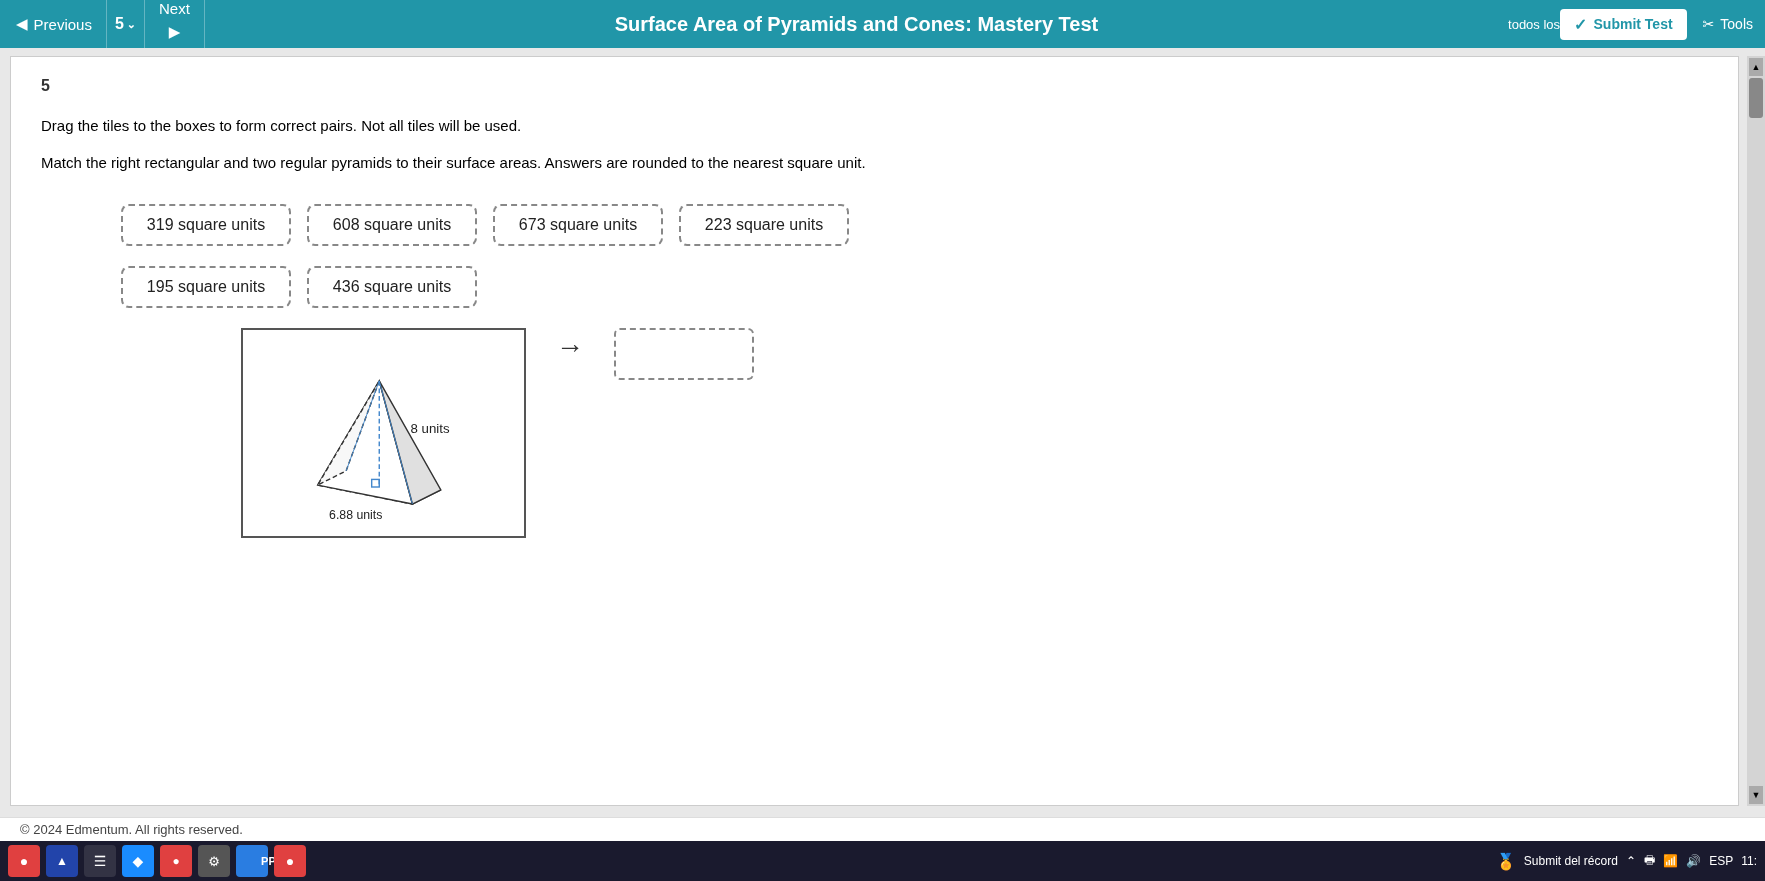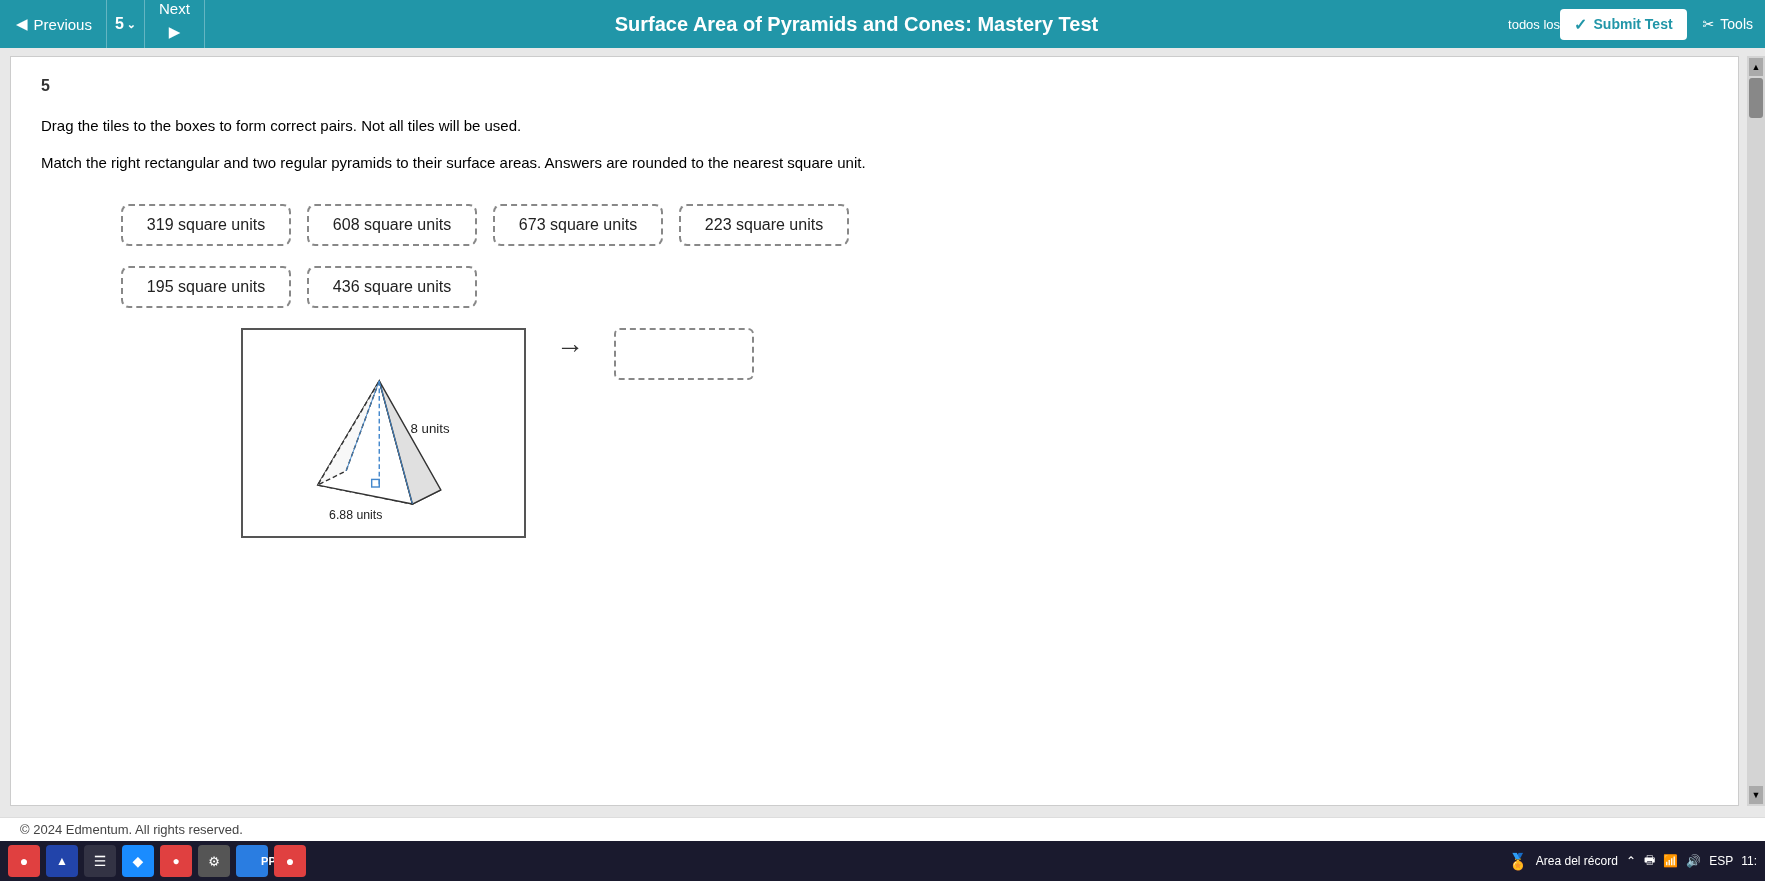--- a/index.html
+++ b/index.html
@@ -333,21 +333,21 @@
   </div>
   <div class="taskbar-icon" style="background:#2a7de1;">
     <span style="color:white;font-size:11px;font-weight:bold;margin-left:40px;">PPA</span>
   </div>
   <div class="taskbar-icon" style="background:#e04040;">
     <span style="color:white;font-size:14px;">●</span>
   </div>
 
   <div class="taskbar-right">
     <span style="font-size:16px;">🏅</span>
-    <span>Area del récord</span>
+    <span>Submit del récord</span>
     <span>⌃</span>
     <span>🖶</span>
     <span>📶</span>
     <span>🔊</span>
     <span>ESP</span>
     <span>11:</span>
   </div>
 </div>
 
 </body></html>

